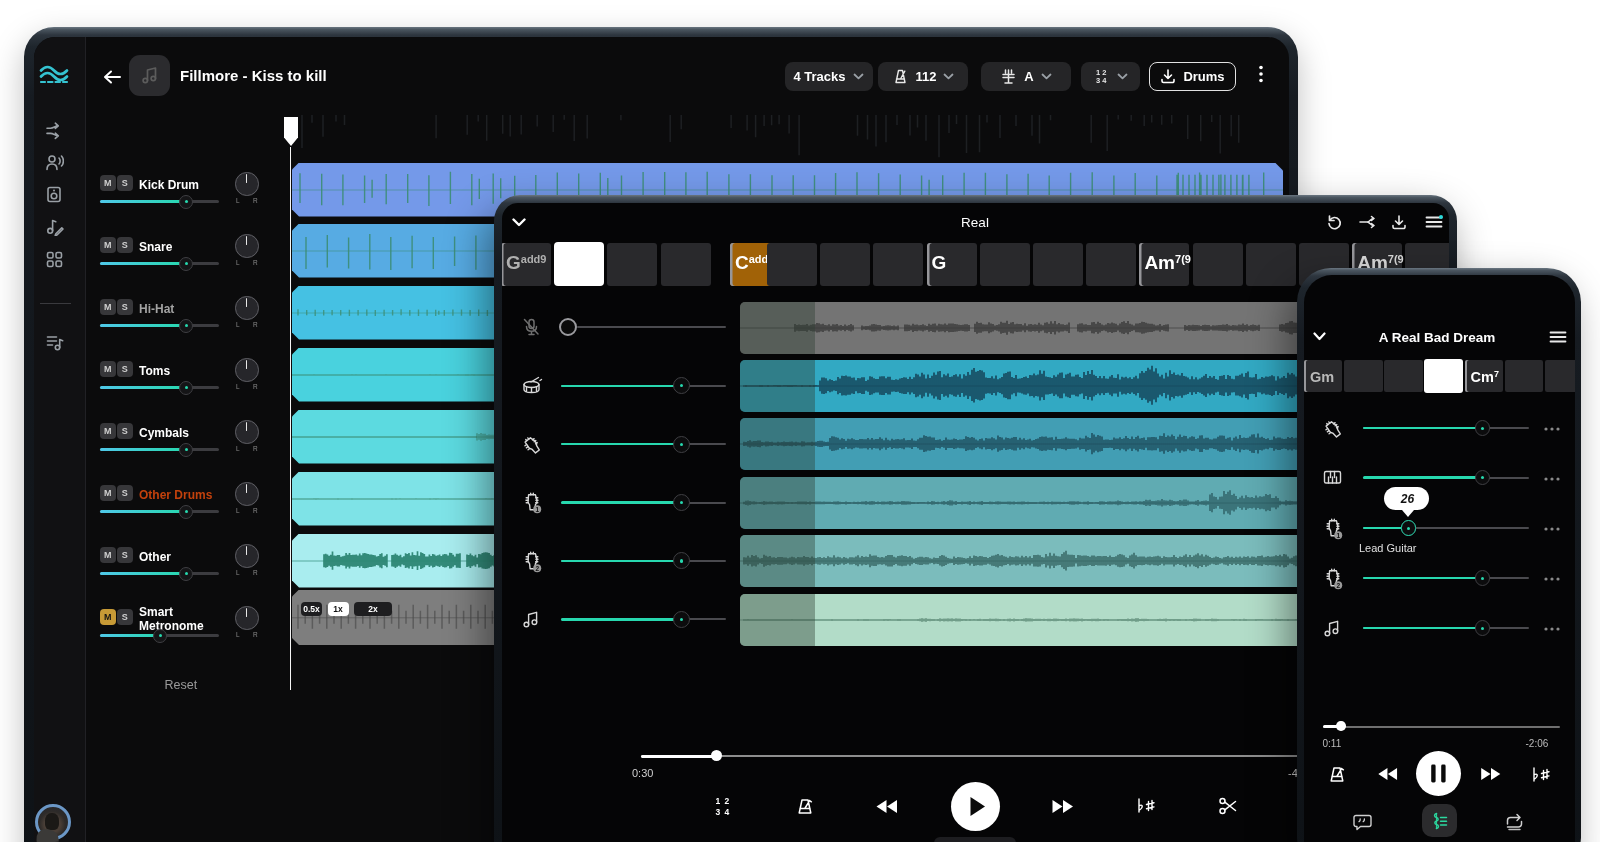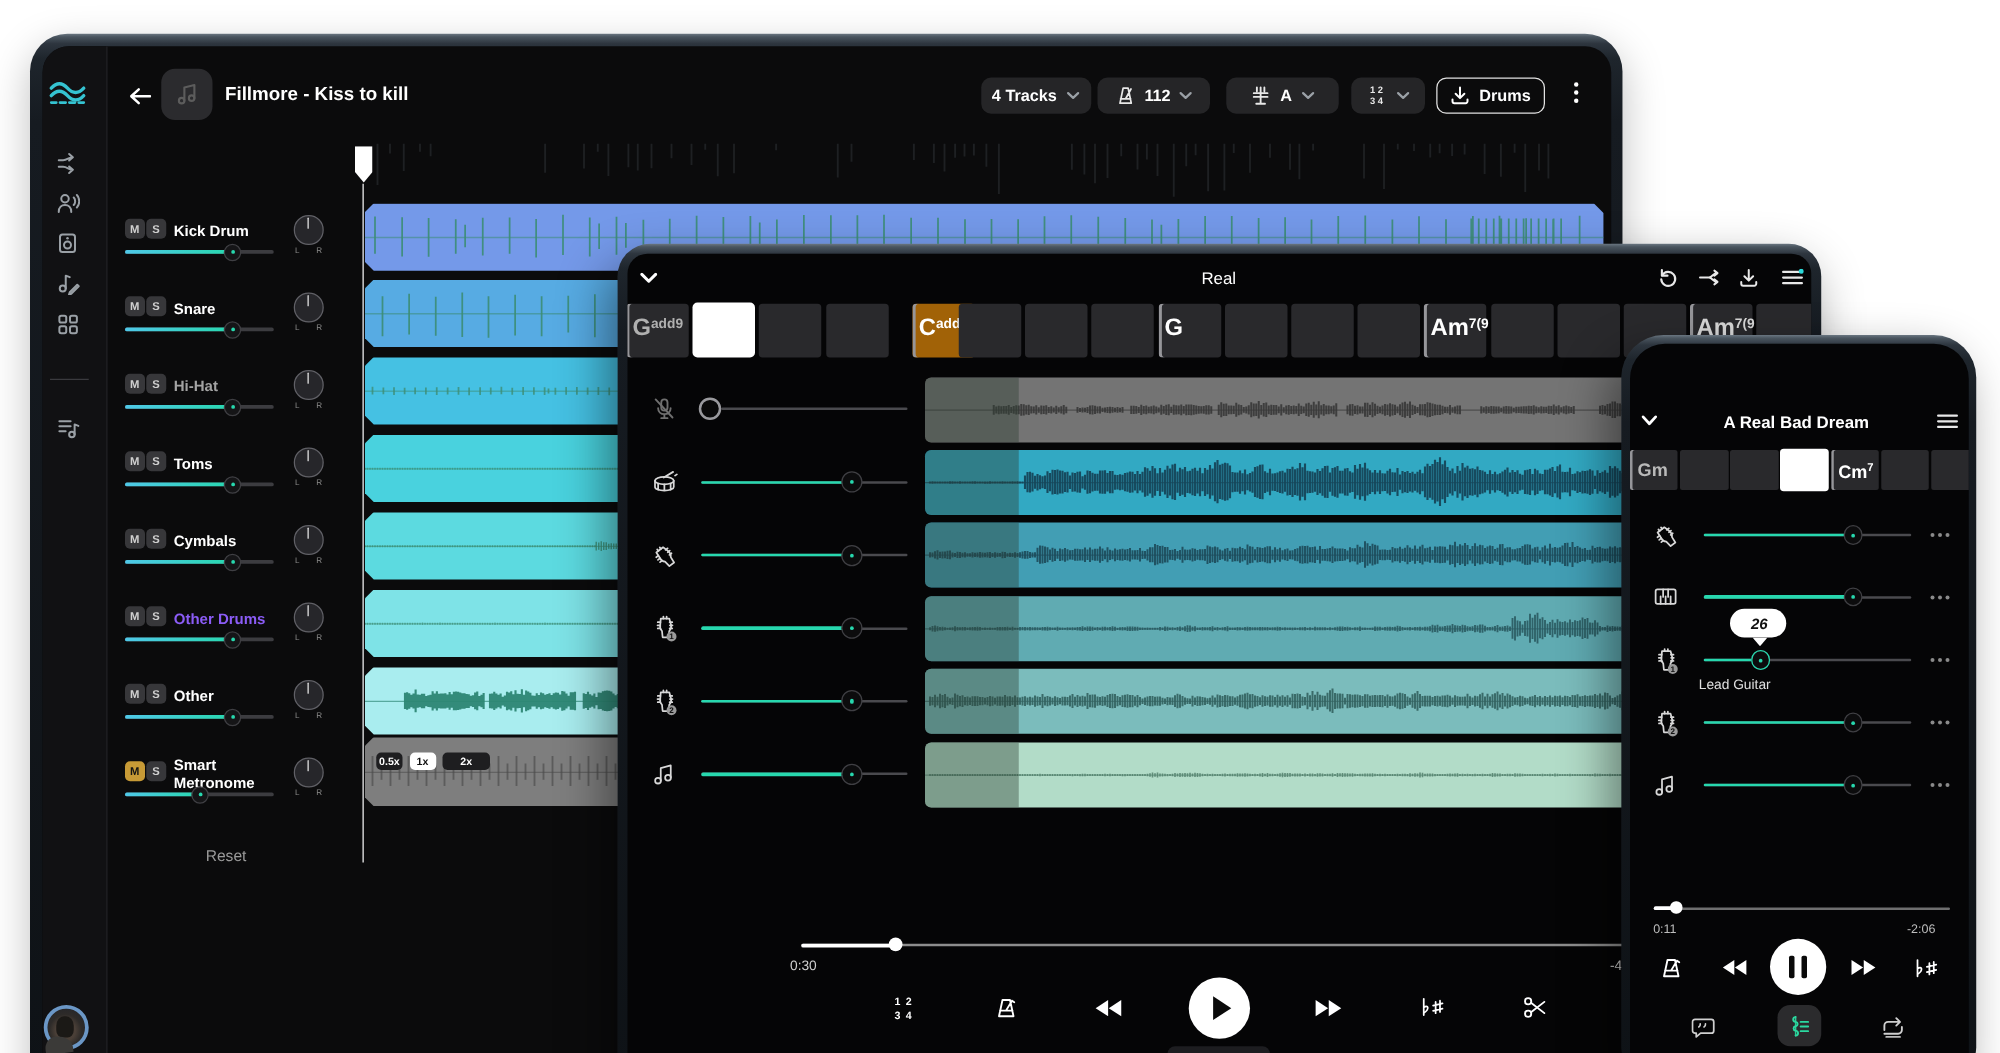--- a/index.html
+++ b/index.html
@@ -171,21 +171,21 @@
       <div style="position:absolute;left:66.5px;top:411.2px;width:119px;height:2.6px;background:#3c3c40;border-radius:2px;"></div>
       <div style="position:absolute;left:66.5px;top:411.2px;width:86.0px;height:2.6px;background:linear-gradient(90deg,#4fc8e8,#27d8ae);border-radius:2px;"></div>
       <div style="position:absolute;left:145.5px;top:405.59999999999997px;width:14px;height:14px;background:#151517;border:1.8px solid #3f3f43;border-radius:50%;"></div>
       <div style="position:absolute;left:151.0px;top:411.0px;width:3px;height:3px;background:#27d8ae;border-radius:50%;"></div>
       <div style="position:absolute;left:201.5px;top:383.2px;width:23.5px;height:23.5px;background:#26262a;border:1.6px solid #606066;border-radius:50%;"></div>
       <div style="position:absolute;left:212.2px;top:385.0px;width:1.8px;height:9px;background:#e8e8e8;border-radius:1px;"></div>
       <div style="position:absolute;left:202.5px;top:409.2px;font-size:6.5px;color:#8a8a8a;font-weight:400;white-space:nowrap;line-height:1;">L</div>
       <div style="position:absolute;left:219.5px;top:409.2px;font-size:6.5px;color:#8a8a8a;font-weight:400;white-space:nowrap;line-height:1;">R</div>
       <div class="chip" style="left:66.5px;top:448px;width:15.5px;height:15.5px;font-size:9px;">M</div>
       <div class="chip" style="left:83.5px;top:448px;width:15.5px;height:15.5px;font-size:9px">S</div>
-      <div style="position:absolute;left:105.5px;top:450.5px;font-size:12px;color:#8b5cf6;font-weight:700;white-space:nowrap;line-height:1;line-height:1.18;">Other Drums</div>
+      <div style="position:absolute;left:105.5px;top:450.5px;font-size:12px;color:#c2410c;font-weight:700;white-space:nowrap;line-height:1;line-height:1.18;">Other Drums</div>
       <div style="position:absolute;left:66.5px;top:473.2px;width:119px;height:2.6px;background:#3c3c40;border-radius:2px;"></div>
       <div style="position:absolute;left:66.5px;top:473.2px;width:86.0px;height:2.6px;background:linear-gradient(90deg,#4fc8e8,#27d8ae);border-radius:2px;"></div>
       <div style="position:absolute;left:145.5px;top:467.59999999999997px;width:14px;height:14px;background:#151517;border:1.8px solid #3f3f43;border-radius:50%;"></div>
       <div style="position:absolute;left:151.0px;top:473.0px;width:3px;height:3px;background:#27d8ae;border-radius:50%;"></div>
       <div style="position:absolute;left:201.5px;top:445.2px;width:23.5px;height:23.5px;background:#26262a;border:1.6px solid #606066;border-radius:50%;"></div>
       <div style="position:absolute;left:212.2px;top:447.0px;width:1.8px;height:9px;background:#e8e8e8;border-radius:1px;"></div>
       <div style="position:absolute;left:202.5px;top:471.2px;font-size:6.5px;color:#8a8a8a;font-weight:400;white-space:nowrap;line-height:1;">L</div>
       <div style="position:absolute;left:219.5px;top:471.2px;font-size:6.5px;color:#8a8a8a;font-weight:400;white-space:nowrap;line-height:1;">R</div>
       <div class="chip" style="left:66.5px;top:510px;width:15.5px;height:15.5px;font-size:9px;">M</div>
       <div class="chip" style="left:83.5px;top:510px;width:15.5px;height:15.5px;font-size:9px">S</div>

